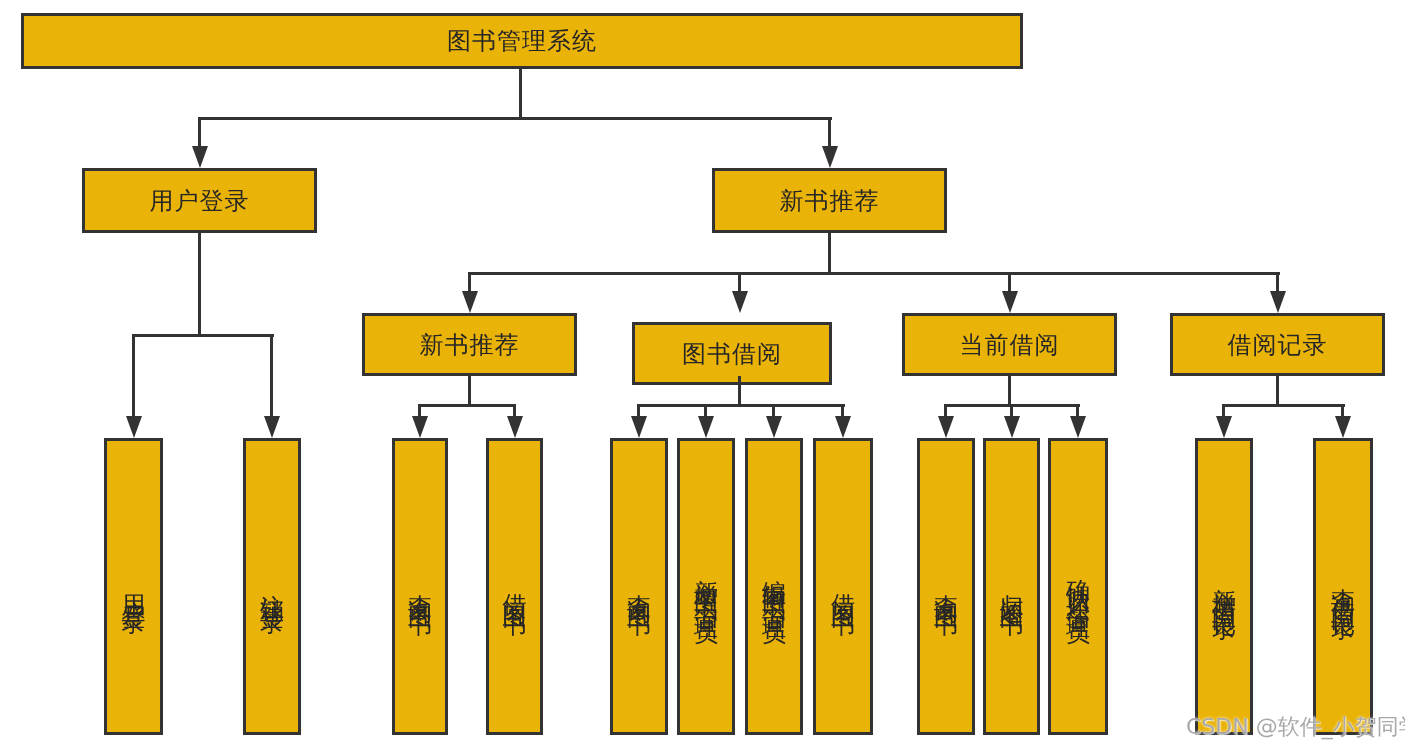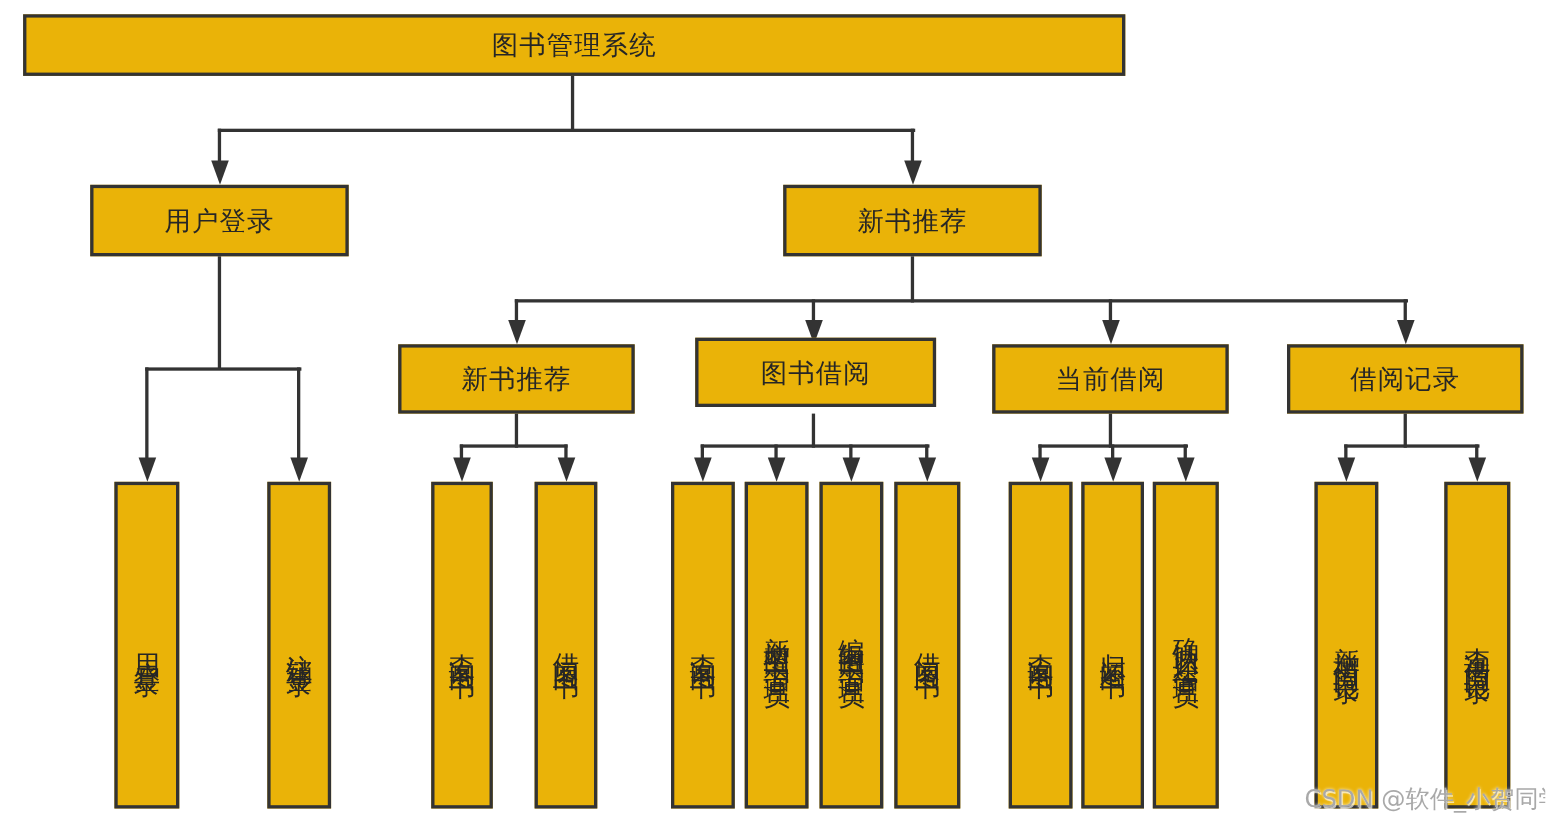--- a/index.html
+++ b/index.html
@@ -91,21 +91,21 @@
   <div class="vline" style="left:738px;top:272px;height:22px"></div>
   <div class="arrow" style="left:732px;top:291px"></div>
   <div class="vline" style="left:1008px;top:272px;height:22px"></div>
   <div class="arrow" style="left:1002px;top:291px"></div>
   <div class="vline" style="left:1276px;top:272px;height:22px"></div>
   <div class="arrow" style="left:1270px;top:291px"></div>
 
   <div class="box" style="left:362px;top:313px;width:215px;height:63px">
     <span class="hlabel">新书推荐</span>
   </div>
-  <div class="box" style="left:632px;top:307px;width:219px;height:63px">
+  <div class="box" style="left:632px;top:322px;width:200px;height:63px">
     <span class="hlabel">图书借阅</span>
   </div>
   <div class="box" style="left:902px;top:313px;width:215px;height:63px">
     <span class="hlabel">当前借阅</span>
   </div>
   <div class="box" style="left:1170px;top:313px;width:215px;height:63px">
     <span class="hlabel">借阅记录</span>
   </div>
 
   <div class="vline" style="left:468px;top:376px;height:31px"></div>

